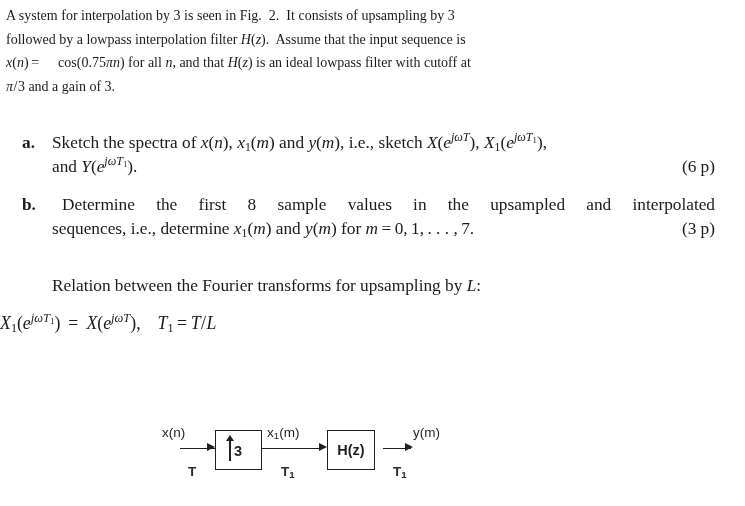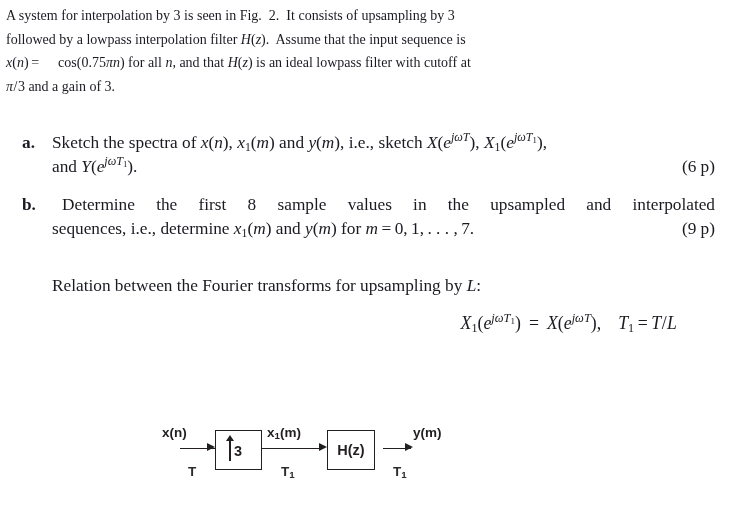--- a/index.html
+++ b/index.html
@@ -105,38 +105,38 @@
     font-size: 17.3px;
     white-space: nowrap;
   }
 
   
   .equation {
     position: absolute;
     left: 0;
     top: 313px;
     width: 677px;
-    text-align: right;
+    text-align: left;
     font-size: 17.8px;
     white-space: nowrap;
   }
   .eqgap { display: inline-block; width: 17px; }
 
   
   .diagram {
     position: absolute;
     left: 150px;
     top: 415px;
     width: 330px;
     height: 86px;
     font-family: "Liberation Sans", "DejaVu Sans", sans-serif;
   }
   .dg-label {
     position: absolute;
-    font-weight: bold;
+    font-weight: normal;
     font-size: 13.5px;
     color: #231f20;
     white-space: nowrap;
   }
   .dg-label sub {
     font-size: .72em;
     vertical-align: -0.25em;
     line-height: 0;
   }
   .dg-rate {
@@ -208,21 +208,21 @@
   <div class="item-body">
     <span class="ln">Sketch the spectra of <span class="mi">x</span>(<span class="mi">n</span>), <span class="mi">x</span><sub class="msub-n msub">1</sub>(<span class="mi">m</span>) and <span class="mi">y</span>(<span class="mi">m</span>), i.e., sketch <span class="mi">X</span>(<span class="mi">e</span><sup class="msup"><span class="mi">jωT</span></sup>), <span class="mi">X</span><sub class="msub-n msub">1</sub>(<span class="mi">e</span><sup class="msup"><span class="mi">jωT</span><sub class="msub msub-n">1</sub></sup>),</span>
     <span class="ln">and <span class="mi">Y</span>(<span class="mi">e</span><sup class="msup"><span class="mi">jωT</span><sub class="msub msub-n">1</sub></sup>).<span class="points">(6 p)</span></span>
   </div>
 </div>
 
 <div class="item item-b">
   <div class="item-marker">b.</div>
   <div class="item-body">
     <span class="ln just">Determine the first 8 sample values in the upsampled and interpolated</span>
-    <span class="ln">sequences, i.e., determine <span class="mi">x</span><sub class="msub-n msub">1</sub>(<span class="mi">m</span>) and <span class="mi">y</span>(<span class="mi">m</span>) for <span class="mi">m</span> = 0, 1, . . . , 7.<span class="points">(9 p)</span></span>
+    <span class="ln">sequences, i.e., determine <span class="mi">x</span><sub class="msub-n msub">1</sub>(<span class="mi">m</span>) and <span class="mi">y</span>(<span class="mi">m</span>) for <span class="mi">m</span> = 0, 1, . . . , 7.<span class="points">(3 p)</span></span>
   </div>
 </div>
 
 <div class="relation">Relation between the Fourier transforms for upsampling by <span class="mi">L</span>:</div>
 
 <div class="equation">
   <span class="mi">X</span><sub class="msub msub-n">1</sub>(<span class="mi">e</span><sup class="msup"><span class="mi">jωT</span><sub class="msub msub-n">1</sub></sup>)
   <span class="mn"> = </span>
   <span class="mi">X</span>(<span class="mi">e</span><sup class="msup"><span class="mi">jωT</span></sup>),<span class="eqgap"></span><span class="mi">T</span><sub class="msub msub-n">1</sub> = <span class="mi">T</span><span class="slash">/</span><span class="mi">L</span>
 </div>

